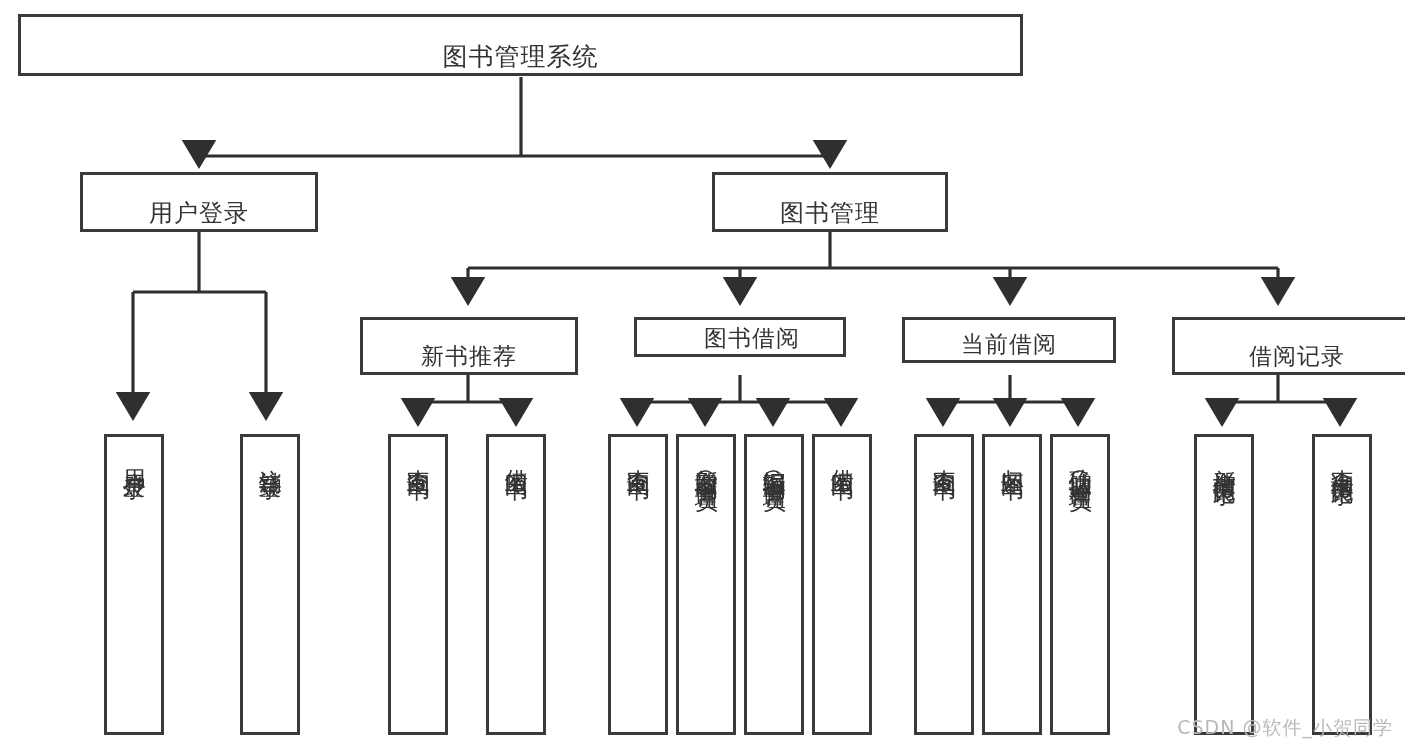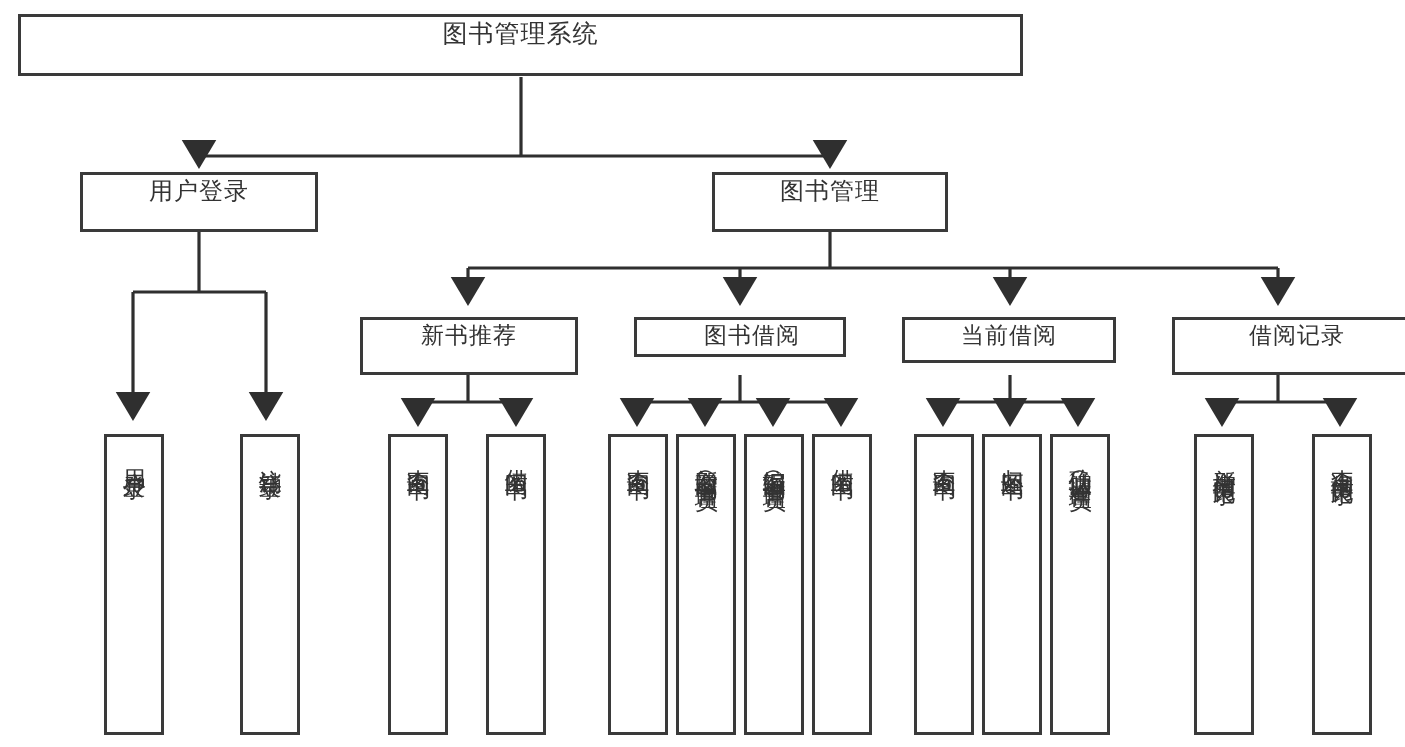--- a/index.html
+++ b/index.html
@@ -24,21 +24,21 @@
     width: 1405px;
     height: 747px;
     pointer-events: none;
   }
   .node {
     position: absolute;
     box-sizing: border-box;
     background: #ffffff;
     border: 3px solid #3a3a3a;
     display: flex;
-    align-items: flex-start;
+    align-items: flex-end;
     justify-content: center;
     color: #333333;
     z-index: 2;
   }
   .node.root {
     font-size: 25px;
   }
   .node.level2 {
     font-size: 24px;
   }
@@ -203,14 +203,15 @@
   </div>
 
   <div class="node leaf" style="left:1194px; top:434px; width:60px; height:301px;">
     <span class="vlabel">新增借阅记录</span>
   </div>
 
   <div class="node leaf" style="left:1312px; top:434px; width:60px; height:301px;">
     <span class="vlabel">查询借阅记录</span>
   </div>
 
+  <div class="watermark">CSDN @软件_小贺同学</div>
 
 </div>
 
 </body></html>

